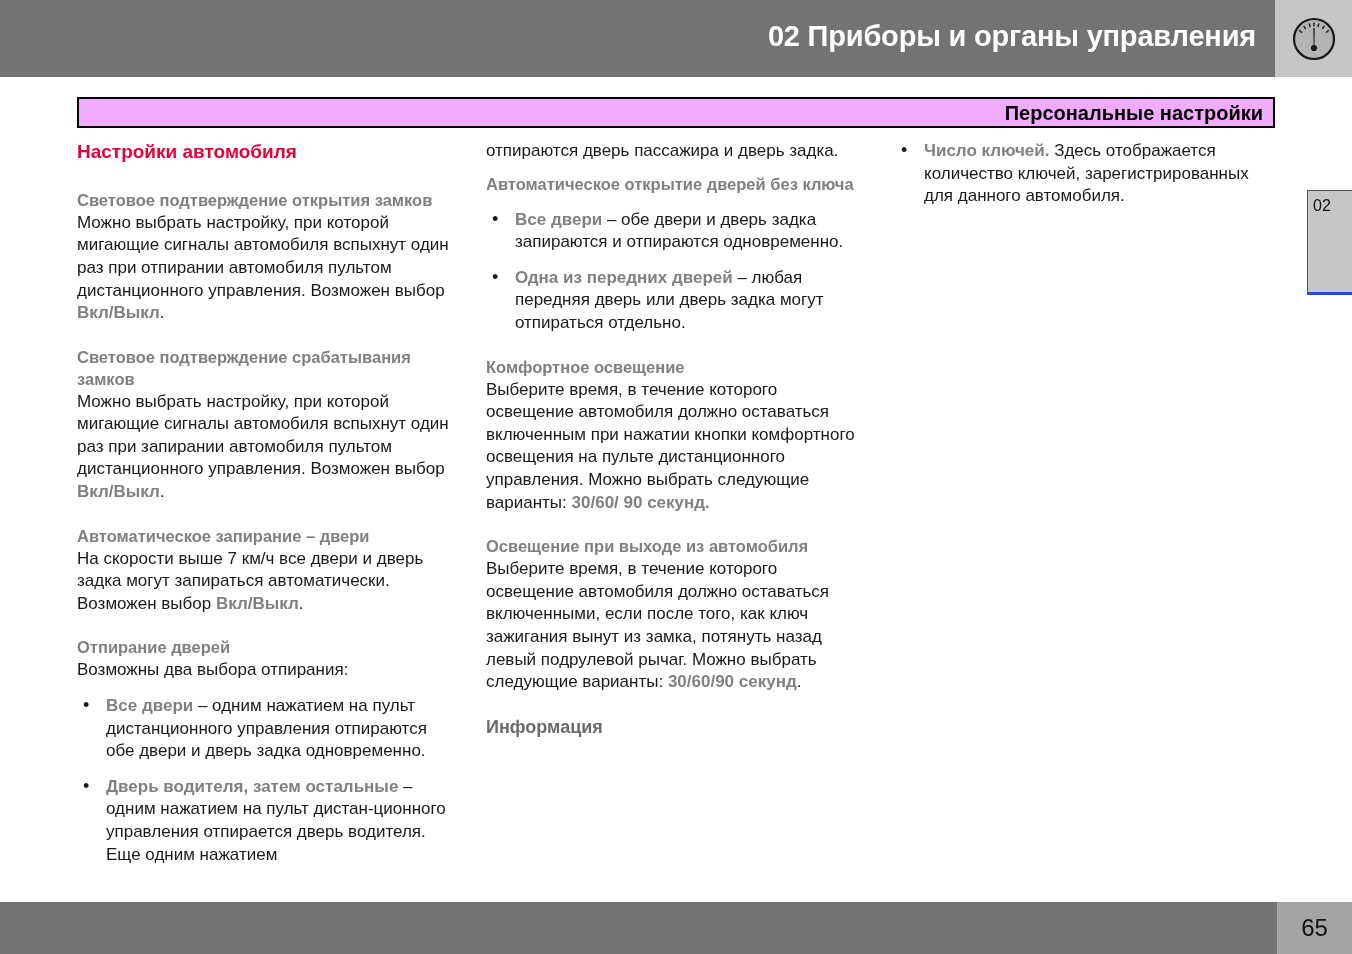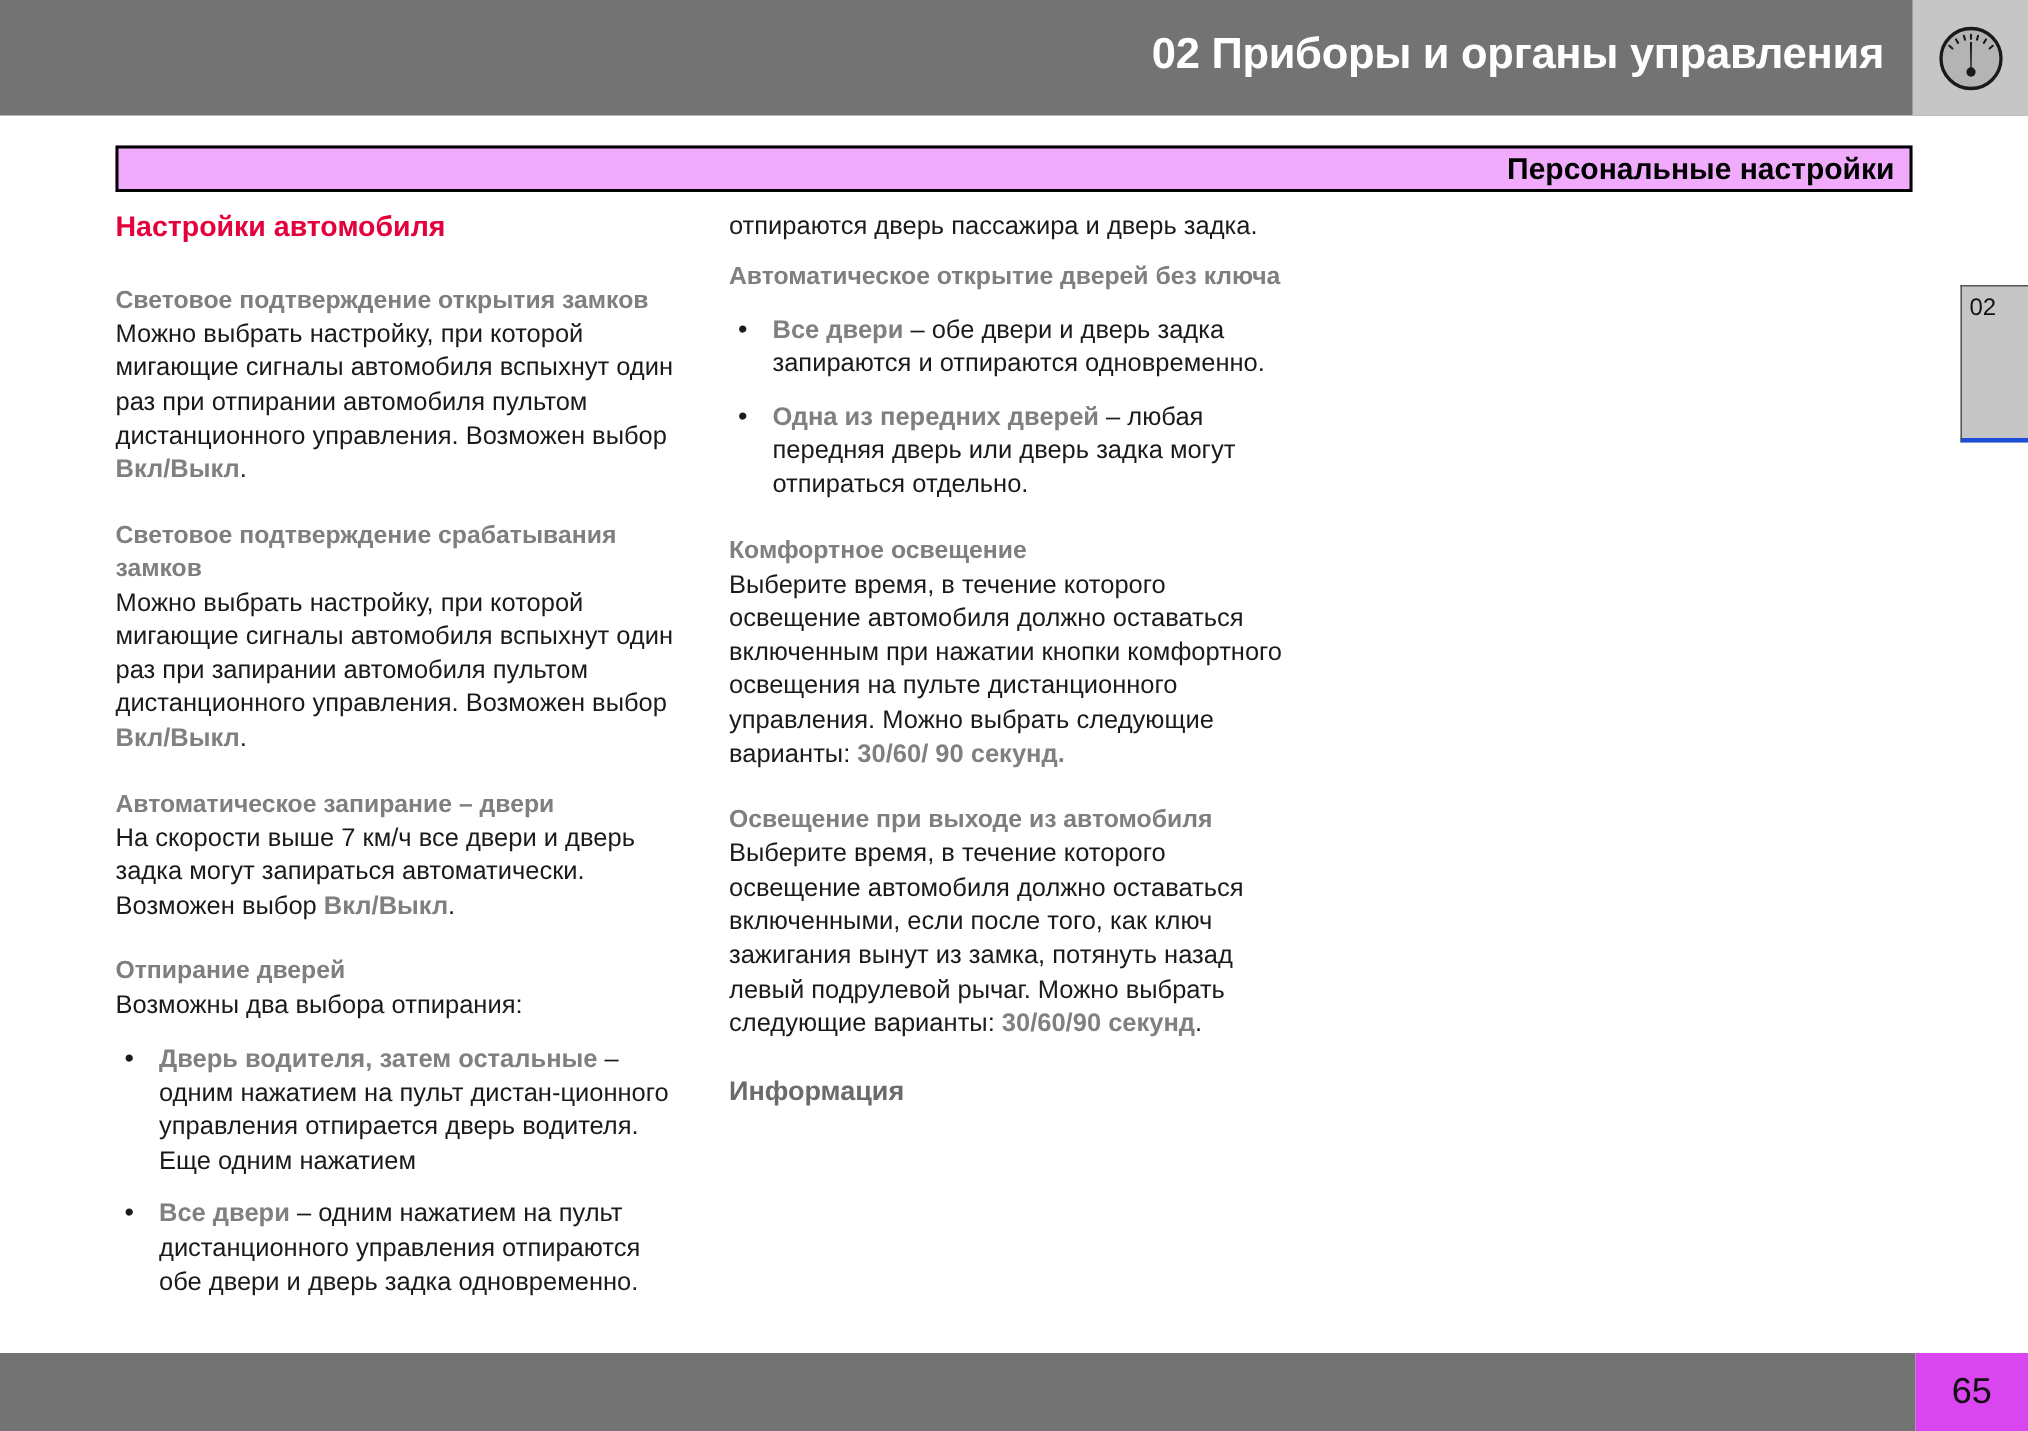--- a/index.html
+++ b/index.html
@@ -86,21 +86,21 @@
   .footer-band {
     position: absolute;
     left: 0; top: 902px;
     width: 1277px; height: 52px;
     background: #737373;
   }
   .footer-page-box {
     position: absolute;
     left: 1277px; top: 902px;
     width: 75px; height: 52px;
-    background: #d946ef;
+    background: #a3a3a3;
     display: flex;
     align-items: center;
     justify-content: center;
   }
   .footer-page-number {
     font-size: 24px;
     color: #111111;
   }
 
   
@@ -220,22 +220,22 @@
     <div class="blockgap"></div>
 
     <h2 class="sub">Автоматическое запирание – двери</h2>
     <p class="body"><span>На скорости выше 7 км/ч все двери и дверь задка могут запираться автоматически. Возможен выбор </span><span class="em">Вкл/Выкл</span><span>.</span></p>
 
     <div class="blockgap"></div>
 
     <h2 class="sub">Отпирание дверей</h2>
     <p class="body">Возможны два выбора отпирания:</p>
     <ul class="bul">
+      <li><span class="em">Все двери</span><span> – одним нажатием на пульт дистанционного управления отпираются обе двери и дверь задка одновременно.</span></li>
       <li><span class="em">Дверь водителя, затем остальные</span><span> – одним нажатием на пульт дистан-ционного управления отпирается дверь водителя. Еще одним нажатием</span></li>
-      <li><span class="em">Все двери</span><span> – одним нажатием на пульт дистанционного управления отпираются обе двери и дверь задка одновременно.</span></li>
     </ul>
   </div>
 
   <div class="col col-2">
     <p class="body">отпираются дверь пассажира и дверь задка.</p>
 
     <div class="smallgap"></div>
 
     <h2 class="sub">Автоматическое открытие дверей без ключа</h2>
     <ul class="bul">
@@ -251,19 +251,24 @@
     <div class="blockgap"></div>
 
     <h2 class="sub">Освещение при выходе из автомобиля</h2>
     <p class="body"><span>Выберите время, в течение которого освещение автомобиля должно оставаться включенными, если после того, как ключ зажигания вынут из замка, потянуть назад левый подрулевой рычаг. Можно выбрать следующие варианты: </span><span class="em">30/60/90 секунд</span><span>.</span></p>
 
     <div class="blockgap"></div>
 
     <h2 class="sub dark">Информация</h2>
   </div>
 
+  <div class="col col-3">
+    <ul class="bul" style="margin-top:-13px;">
+      <li><span class="em">Число ключей.</span><span> Здесь отображается количество ключей, зарегистрированных для данного автомобиля.</span></li>
+    </ul>
+  </div>
 
 </div>
 
 <div class="footer-band"></div>
 <div class="footer-page-box">
   <div class="footer-page-number">65</div>
 </div>
 
 </body></html>

